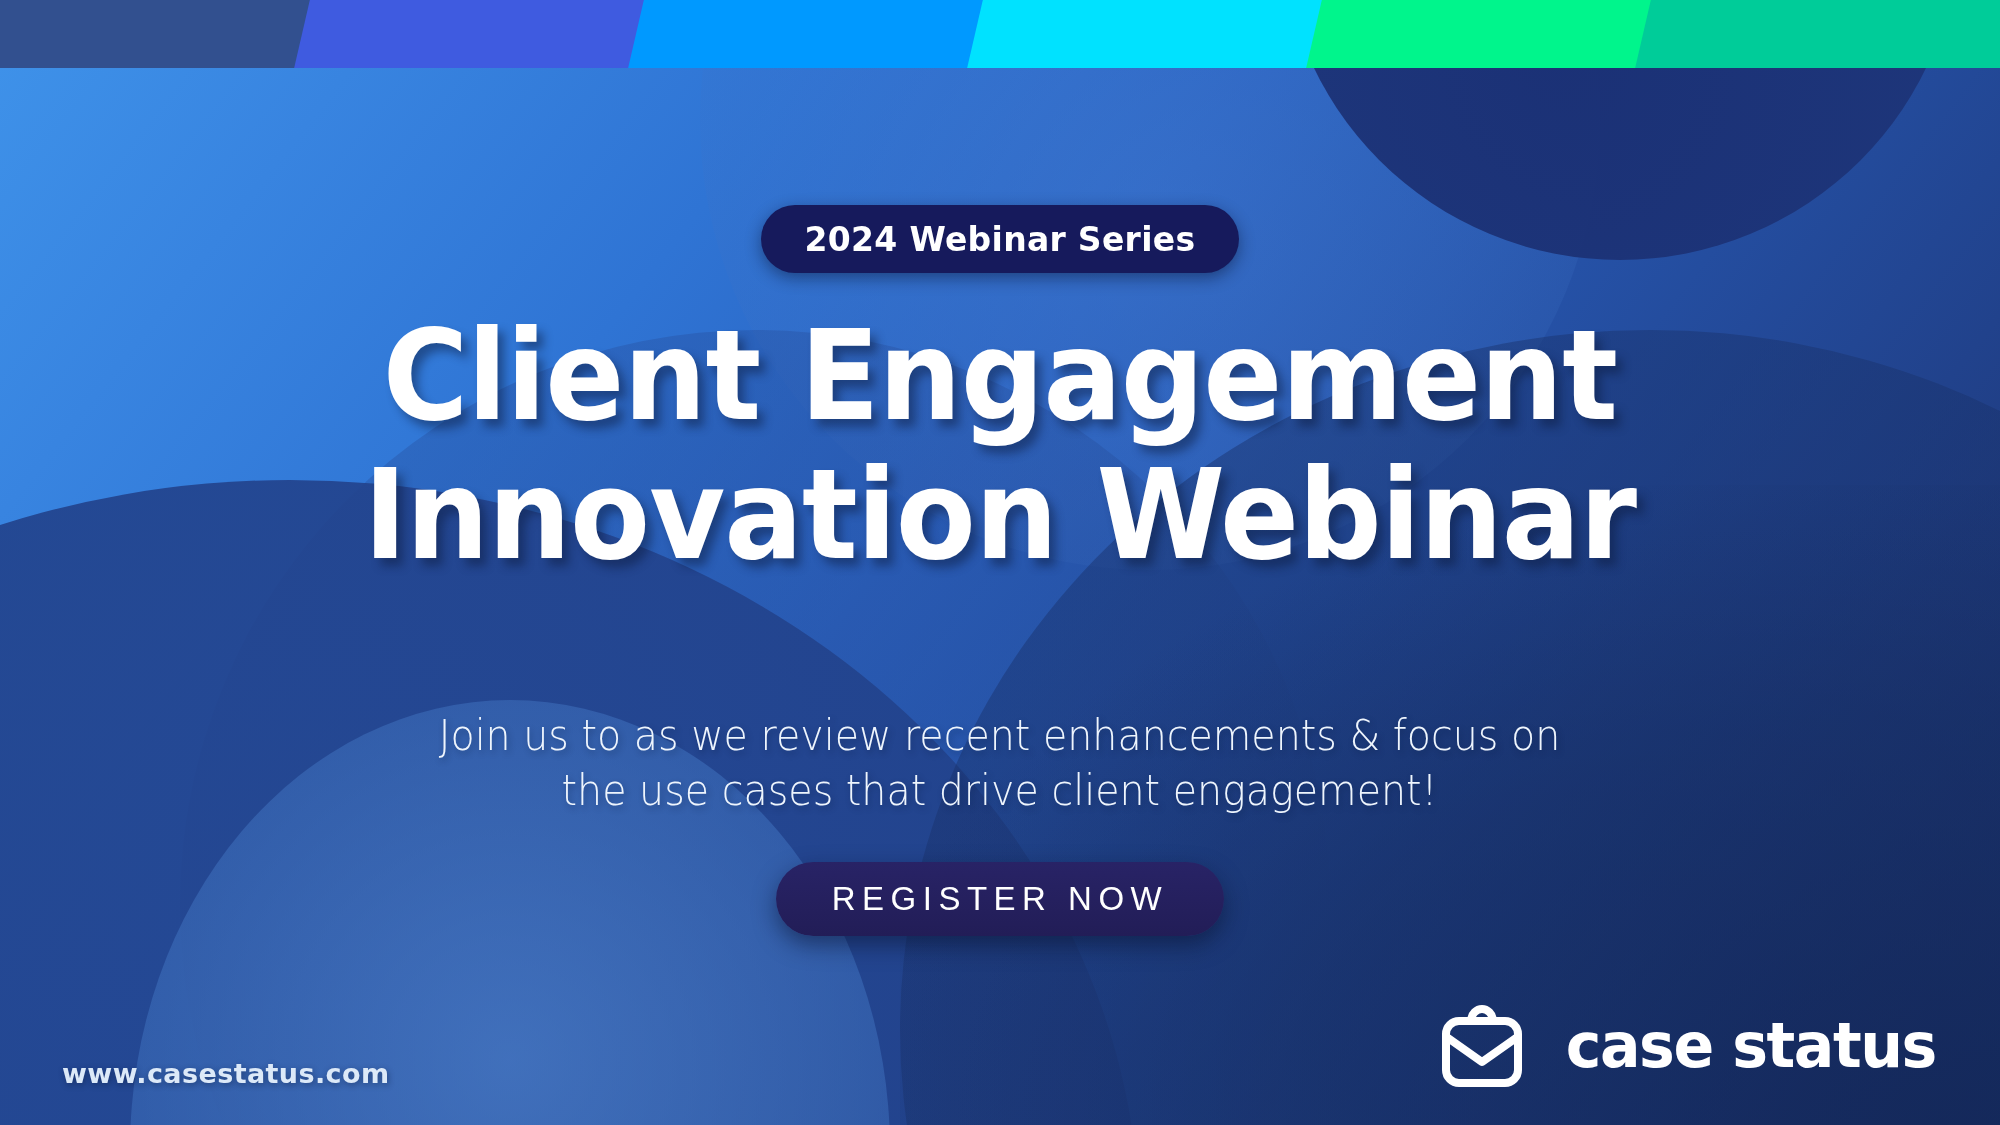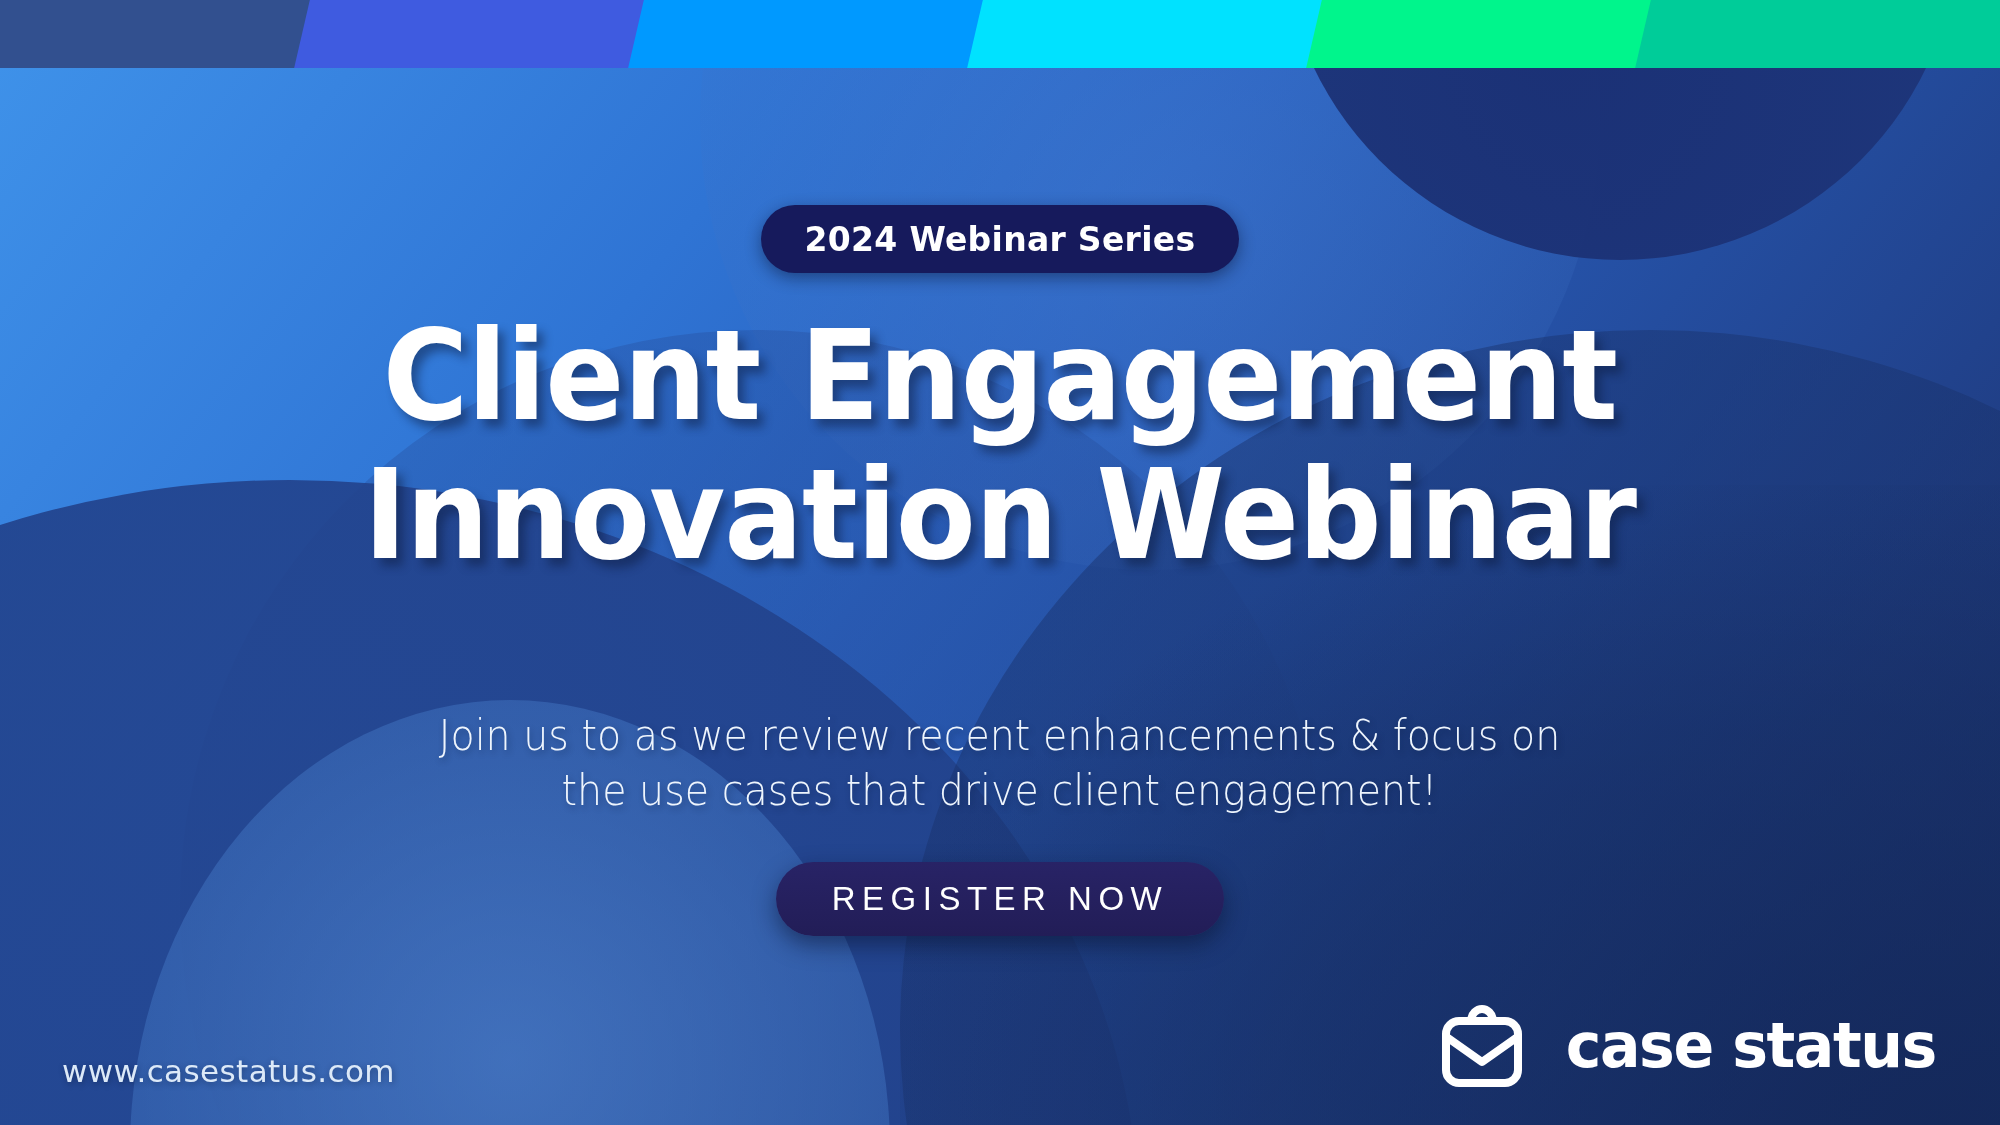--- a/index.html
+++ b/index.html
@@ -164,22 +164,22 @@
     cursor: pointer;
     box-shadow: 0 9px 22px rgba(8,16,44,.50);
   }
 
   
   .url {
     position: absolute;
     left: 62px;
     bottom: 36px;
     color: #dce9f8;
-    font-size: 31px;
-    font-weight: 400;
+    font-size: 27px;
+    font-weight: 700;
     letter-spacing: .4px;
     text-shadow: 1px 2px 6px rgba(10,24,58,.45);
   }
   .logo {
     position: absolute;
     right: 58px;
     bottom: 38px;
     display: flex;
     align-items: center;
     gap: 36px;

